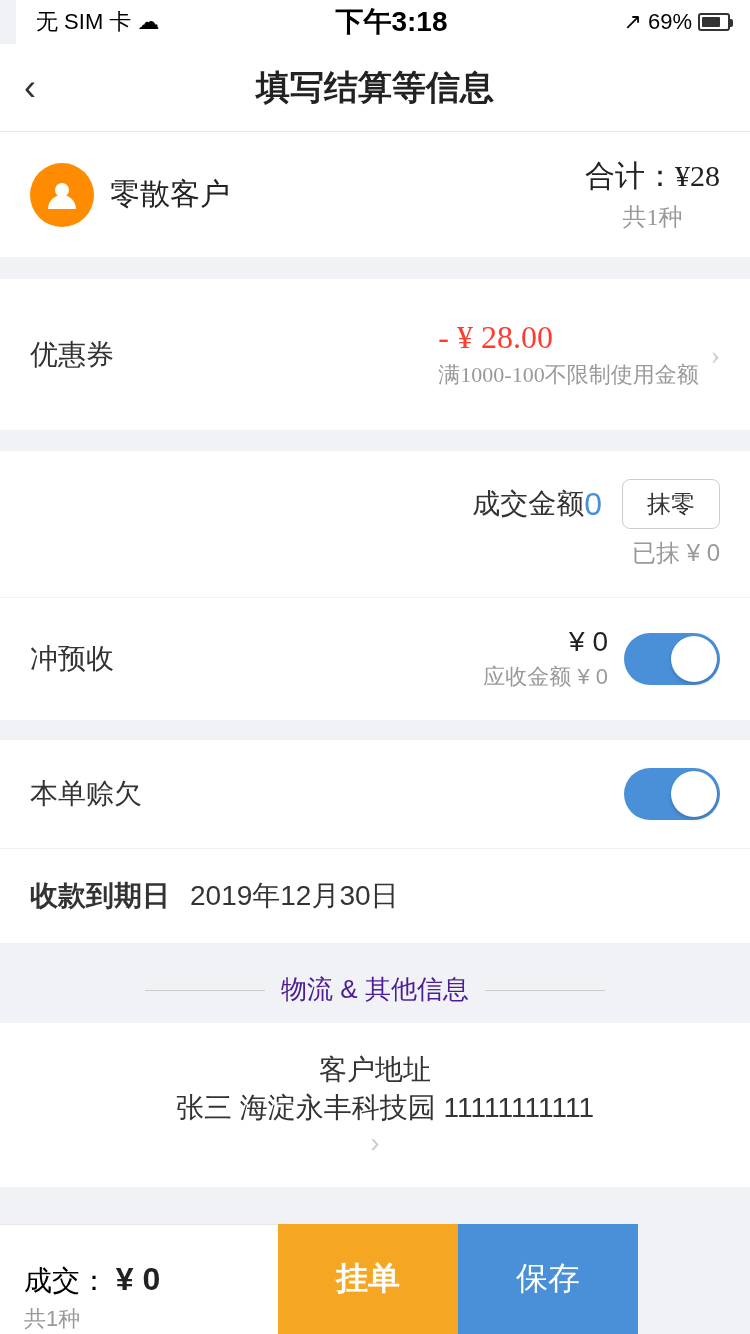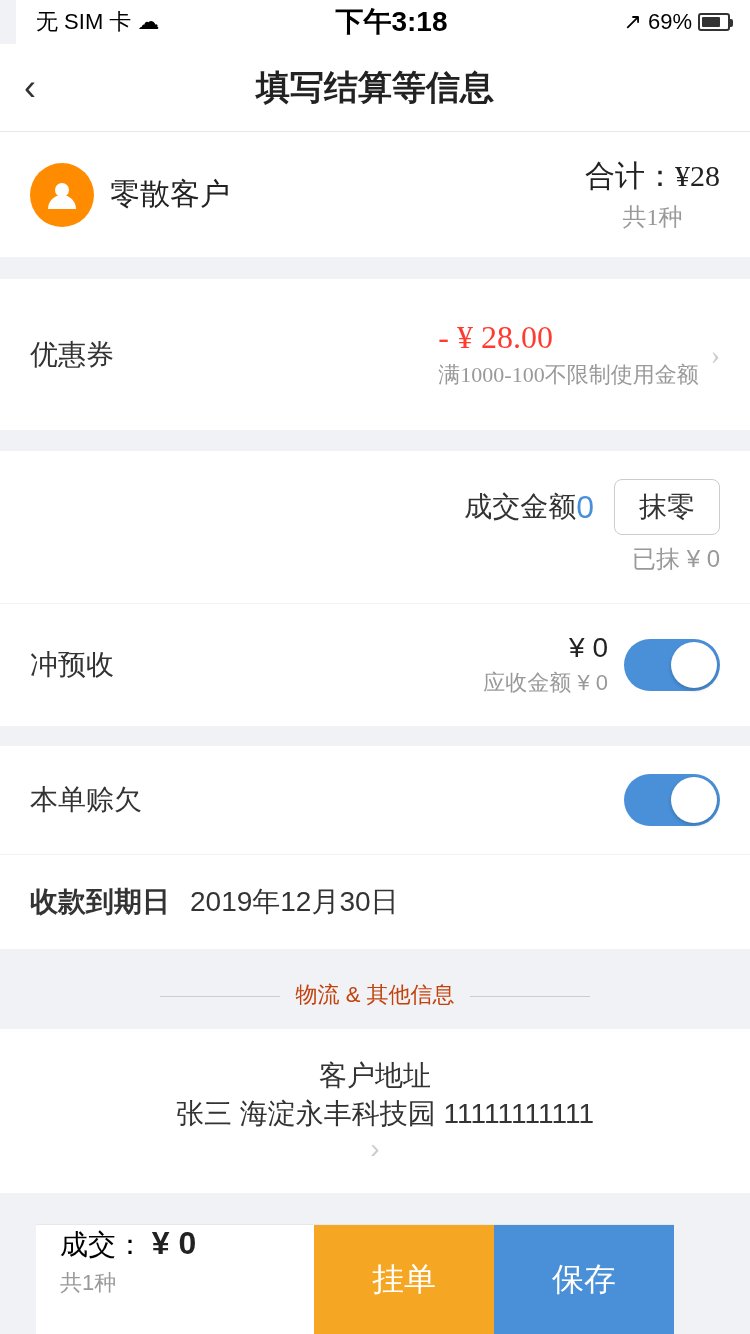--- a/index.html
+++ b/index.html
@@ -170,21 +170,21 @@
     }
     .transaction-amount {
       font-size: 32px;
       color: #4a90d9;
       font-weight: 500;
     }
     .round-btn {
       border: 1.5px solid #ccc;
       border-radius: 8px;
       padding: 8px 24px;
-      font-size: 28px;
+      font-size: 24px;
       color: #333;
       background: #fff;
       cursor: pointer;
     }
     .already-rounded {
       font-size: 24px;
       color: #999;
       text-align: right;
       margin-top: 8px;
     }
@@ -278,22 +278,22 @@
 
     
     .logistics-divider {
       background: #f0f2f5;
       height: 60px;
       display: flex;
       align-items: center;
       justify-content: center;
     }
     .logistics-text {
-      font-size: 22px;
-      color: #c2410c;
+      font-size: 26px;
+      color: #4c1d95;
       position: relative;
     }
     .logistics-text::before,
     .logistics-text::after {
       content: '';
       display: inline-block;
       width: 120px;
       height: 1px;
       background: #ccc;
       vertical-align: middle;
@@ -324,23 +324,22 @@
 
     
     .bottom-bar {
       position: fixed;
       bottom: 0;
       left: 0;
       width: 638px;
       height: 110px;
       background: #fff;
       display: flex;
-      align-items: flex-start;
+      align-items: flex-end;
       border-top: 1px solid #e8e8e8;
-      margin-left: 36px;
     }
     .bottom-summary {
       flex: 1;
       padding: 0 24px;
     }
     .bottom-deal-price {
       font-size: 32px;
       color: #222;
       font-weight: 600;
     }
@@ -351,21 +350,21 @@
     }
     .btn-hold {
       width: 180px;
       height: 110px;
       background: #f5a623;
       display: flex;
       align-items: center;
       justify-content: center;
       font-size: 32px;
       color: #fff;
-      font-weight: 400;
+      font-weight: 700;
       cursor: pointer;
     }
     .btn-save {
       width: 180px;
       height: 110px;
       background: #4a90d9;
       display: flex;
       align-items: center;
       justify-content: center;
       font-size: 32px;

